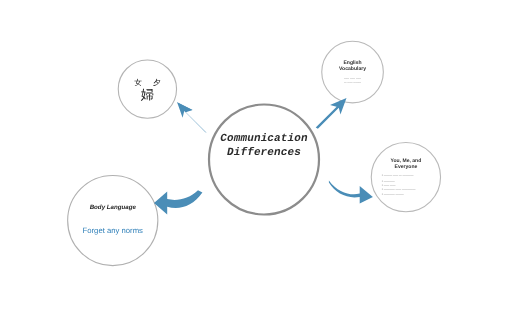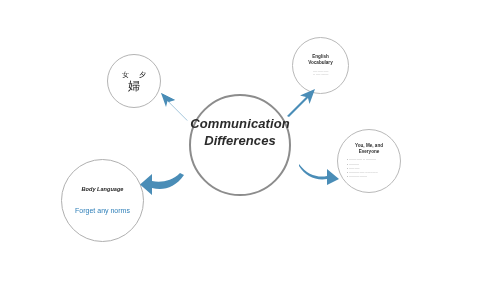--- a/index.html
+++ b/index.html
@@ -33,26 +33,27 @@
   #node-center {
     left: 189px;
     top: 94px;
     width: 102px;
     height: 102px;
     border: 2.4px solid #8c8c8c;
   }
   #node-center .hub-title {
     font-style: italic;
     font-weight: bold;
-    font-size: 13px;
+    font-size: 10px;
     line-height: 1.3;
     color: #2b2b2b;
     letter-spacing: 0.1px;
     margin-bottom: 24px;
     white-space: pre-line;
+    font-family: Liberation Mono, monospace;
   }
 
   
   #node-cjk {
     left: 107px;
     top: 54px;
     width: 54px;
     height: 54px;
     border: 1px solid #b4b4b4;
   }

